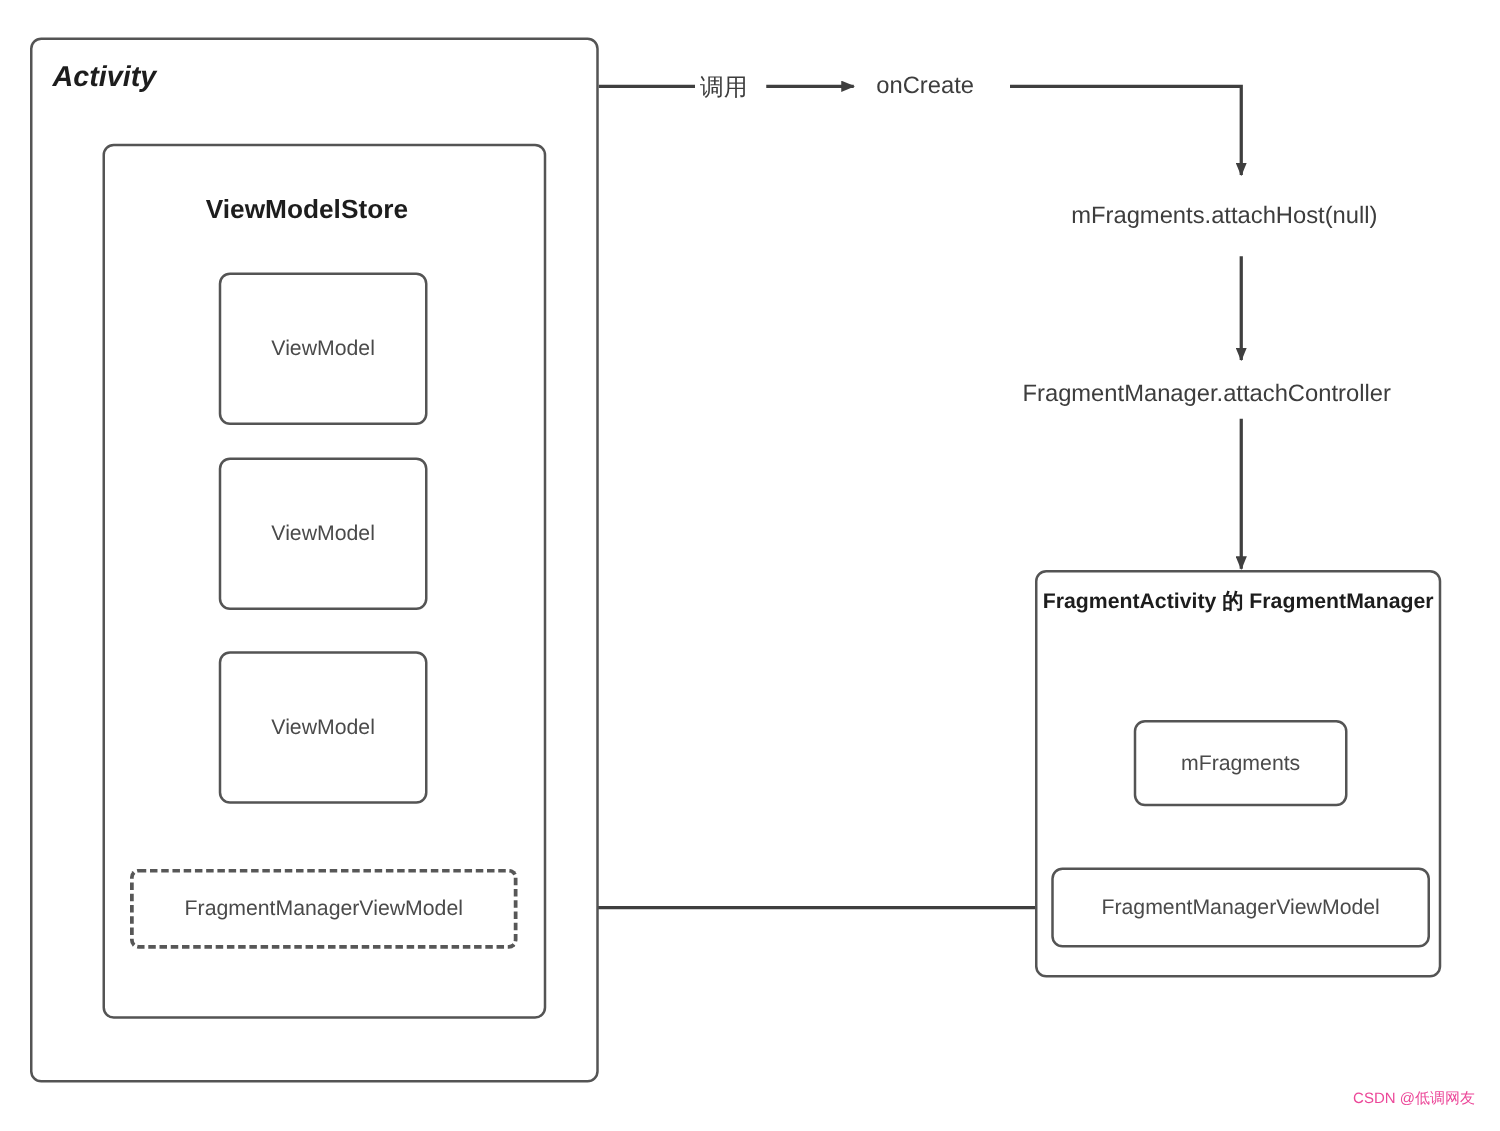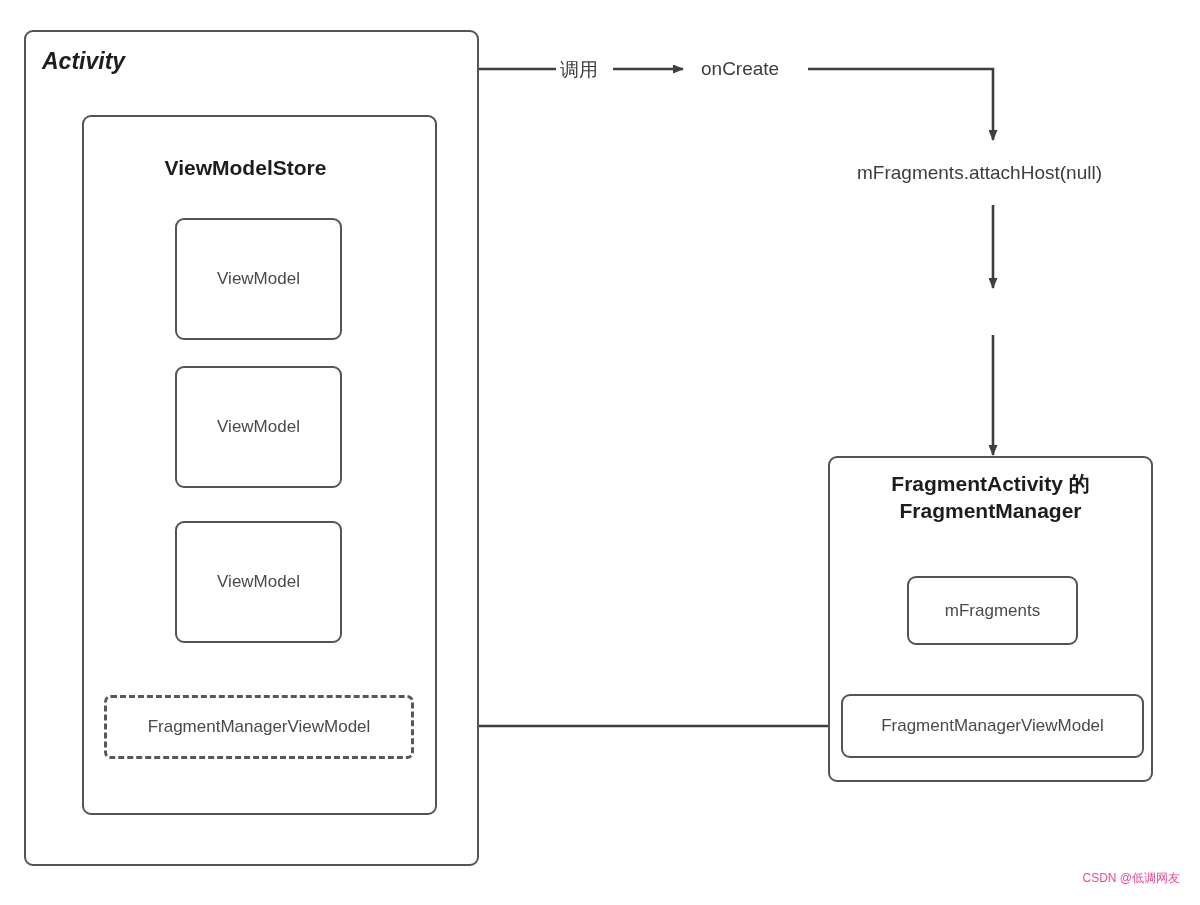--- a/index.html
+++ b/index.html
@@ -127,24 +127,25 @@
 
   <div class="box-dashed" style="left:104px; top:695px; width:310px; height:64px;"></div>
   <div class="label-center node-text" style="left:104px; top:695px; width:310px; height:64px; font-size:17px;">FragmentManagerViewModel</div>
 
   <div class="flow-text" style="left:560px; top:57px; font-size:19px;">调用</div>
 
   <div class="flow-text" style="left:701px; top:58px; font-size:19px;">onCreate</div>
 
   <div class="flow-text" style="left:0; top:162px; width:1986px; text-align:left; font-size:19px; transform:translateX(857px);">mFragments.attachHost(null)</div>
 
+  <div class="flow-text" style="left:818px; top:305px; font-size:19px;">FragmentManager.attachController</div>
 
   <div class="box" style="left:828px; top:456px; width:325px; height:326px;"></div>
 
-  <div class="title-bold" style="position:absolute; left:828px; top:470px; width:325px; text-align:center; font-size:21px; line-height:1.3;">FragmentActivity
+  <div class="title-bold" style="position:absolute; left:828px; top:470px; width:325px; text-align:center; font-size:17px; line-height:1.3;">FragmentActivity
 的
 FragmentManager</div>
 
   <div class="box" style="left:907px; top:576px; width:171px; height:69px;"></div>
   <div class="label-center node-text" style="left:907px; top:576px; width:171px; height:69px; font-size:17px;">mFragments</div>
 
   <div class="box" style="left:841px; top:694px; width:303px; height:64px;"></div>
   <div class="label-center node-text" style="left:841px; top:694px; width:303px; height:64px; font-size:17px;">FragmentManagerViewModel</div>
 
   <div class="watermark" style="right:20px; bottom:18px;">CSDN @低调网友</div>

